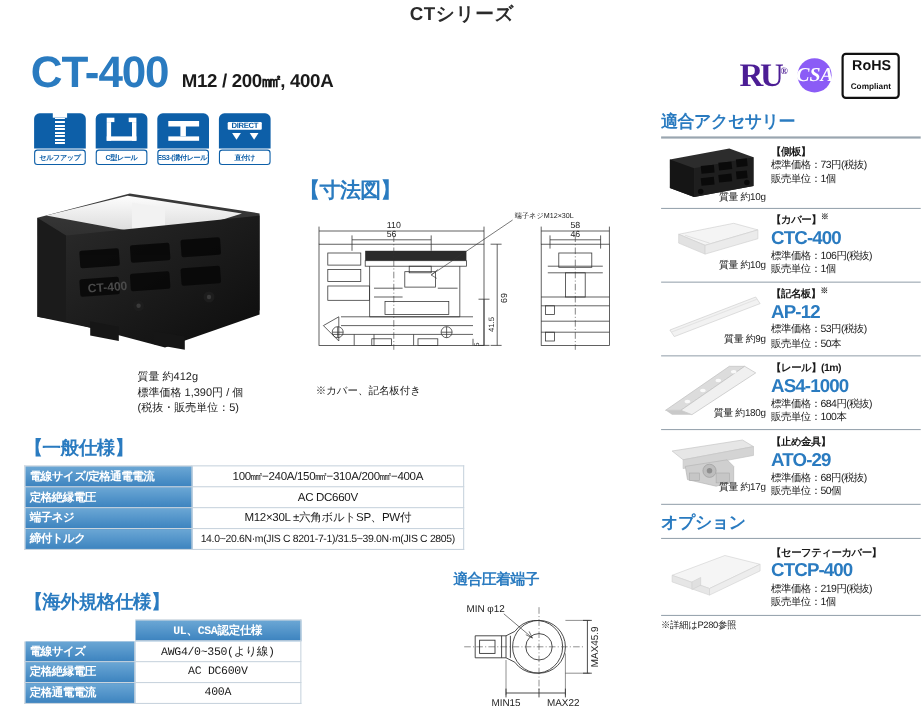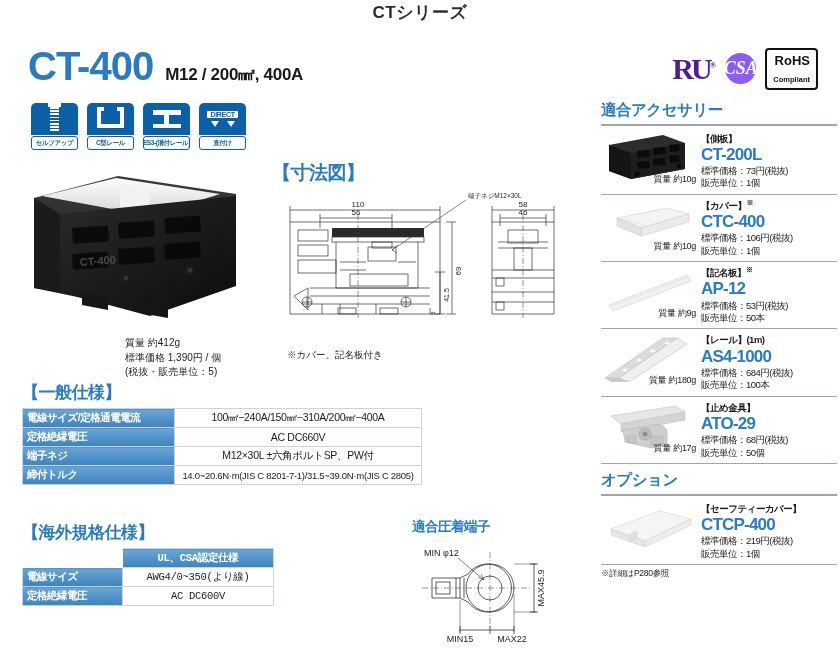--- a/index.html
+++ b/index.html
@@ -66,21 +66,21 @@
   .photo { position:absolute; left:22px; top:170px; width:240px; height:165px; }
 
   .photo-caption { position:absolute; left:125px; top:336px; font-size:10px; line-height:1.45; color:#1a1a1a; }
   .cover-note { position:absolute; left:287px; top:349px; font-size:9.5px; color:#1a1a1a; }
 
   
   .dim-title { position:absolute; left:272px; top:160px; font-size:19px; font-weight:bold; color:#2a7bc0; letter-spacing:-.5px; }
   .dim-wrap { position:absolute; left:280px; top:192px; width:285px; height:150px; }
 
   
-  .sec-h { font-size:17px; font-weight:bold; color:#2a7bc0; letter-spacing:-.5px; }
+  .sec-h { font-size:17px; font-weight:bold; color:#2a7bc0; letter-spacing:-.5px;margin-top:15px; }
 
   
   .tbl { border-collapse:collapse; font-size:10.5px; }
   .tbl td { border:1px solid #c9d4de; padding:2px 4px; height:17px; }
   .th-blue {
     background:linear-gradient(#6aa6d4, #3c83bf);
     color:#ffffff; font-weight:bold; text-align:left; padding-left:6px; letter-spacing:-.5px;
   }
   .td-val { text-align:center; color:#1a1a1a; letter-spacing:-.3px; }
   .th-top { background:linear-gradient(#6aa6d4, #3c83bf); color:#fff; font-weight:bold; text-align:center; letter-spacing:-.3px; }
@@ -339,20 +339,24 @@
         <td class="th-top">UL、CSA認定仕様</td>
       </tr>
       <tr>
         <td class="th-blue">電線サイズ</td>
         <td class="td-val">AWG4/0~350(より線)</td>
       </tr>
       <tr>
         <td class="th-blue">定格絶縁電圧</td>
         <td class="td-val">AC DC600V</td>
       </tr>
+      <tr>
+        <td class="th-blue">定格通電電流</td>
+        <td class="td-val">400A</td>
+      </tr>
     </tbody>
   </table>
 </div>
 
 <div class="crimp-title">適合圧着端子</div>
 <div class="crimp-wrap">
   <svg width="170" height="108" viewBox="0 0 170 108">
     <g stroke="#333" fill="none" stroke-width="0.8">
 
       <path d="M24 42 L24 62 L52 62 L60 66 A24 24 0 1 0 60 38 L52 42 Z"></path>
@@ -405,21 +409,20 @@
           <rect x="52" y="28" width="12" height="7" transform="rotate(-6 52 28)"></rect>
           <rect x="68" y="25" width="10" height="7" transform="rotate(-6 68 25)"></rect>
         </g>
         <circle cx="36" cy="43" r="2.5" fill="#0a0a0a"></circle>
         <circle cx="78" cy="35" r="2.5" fill="#0a0a0a"></circle>
       </svg>
       <span class="acc-wt">質量 約10g</span>
     </div>
     <div class="acc-txt">
       <div class="acc-cat"><span>【側板】</span><span class="ast"></span></div>
-      <div class="acc-name">CT-200L</div>
       <div class="acc-li">標準価格：73円(税抜)</div>
       <div class="acc-li">販売単位：1個</div>
     </div>
   </div>
 
   <div class="acc">
     <div class="acc-img">
       <svg width="96" height="54" viewBox="0 0 96 54">
         <polygon points="16,20 66,10 88,16 40,30" fill="#f4f4f4" stroke="#cfcfcf" stroke-width="0.6"></polygon>
         <polygon points="16,20 40,30 40,38 16,28" fill="#e2e2e2" stroke="#cfcfcf" stroke-width="0.6"></polygon>

